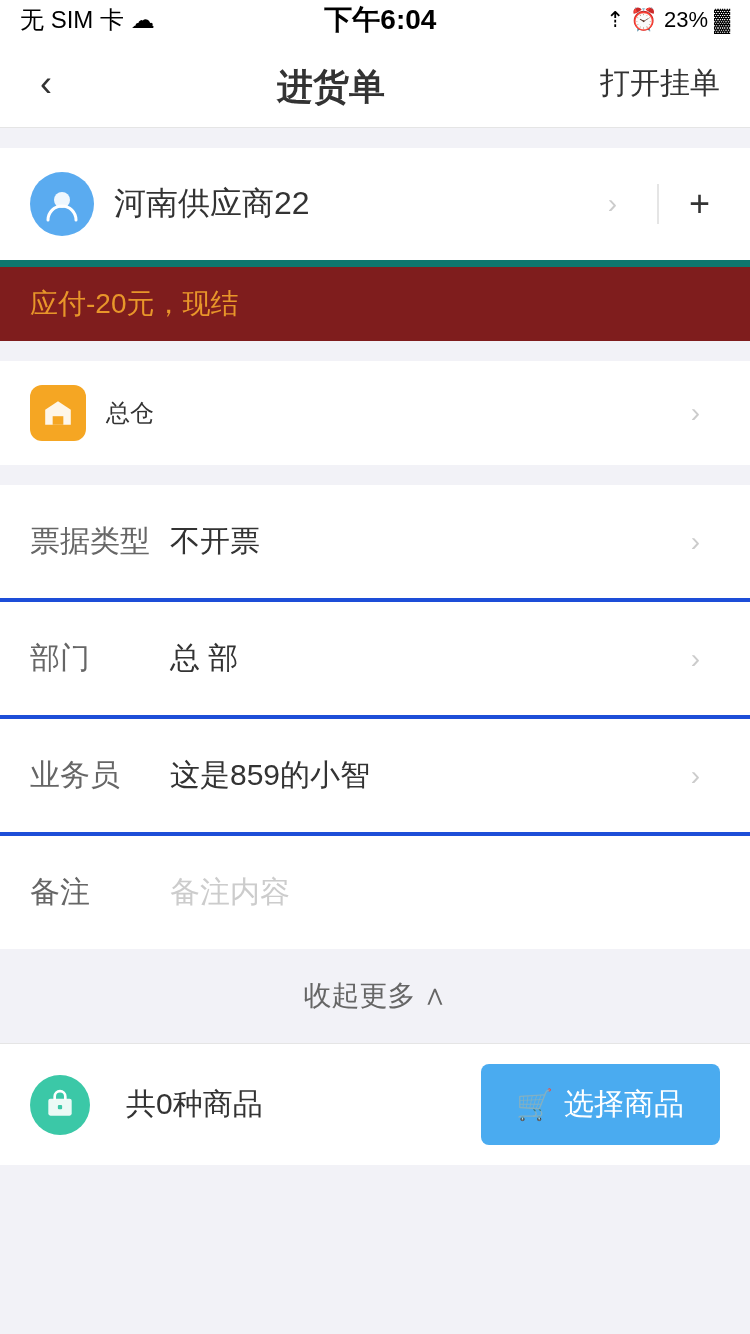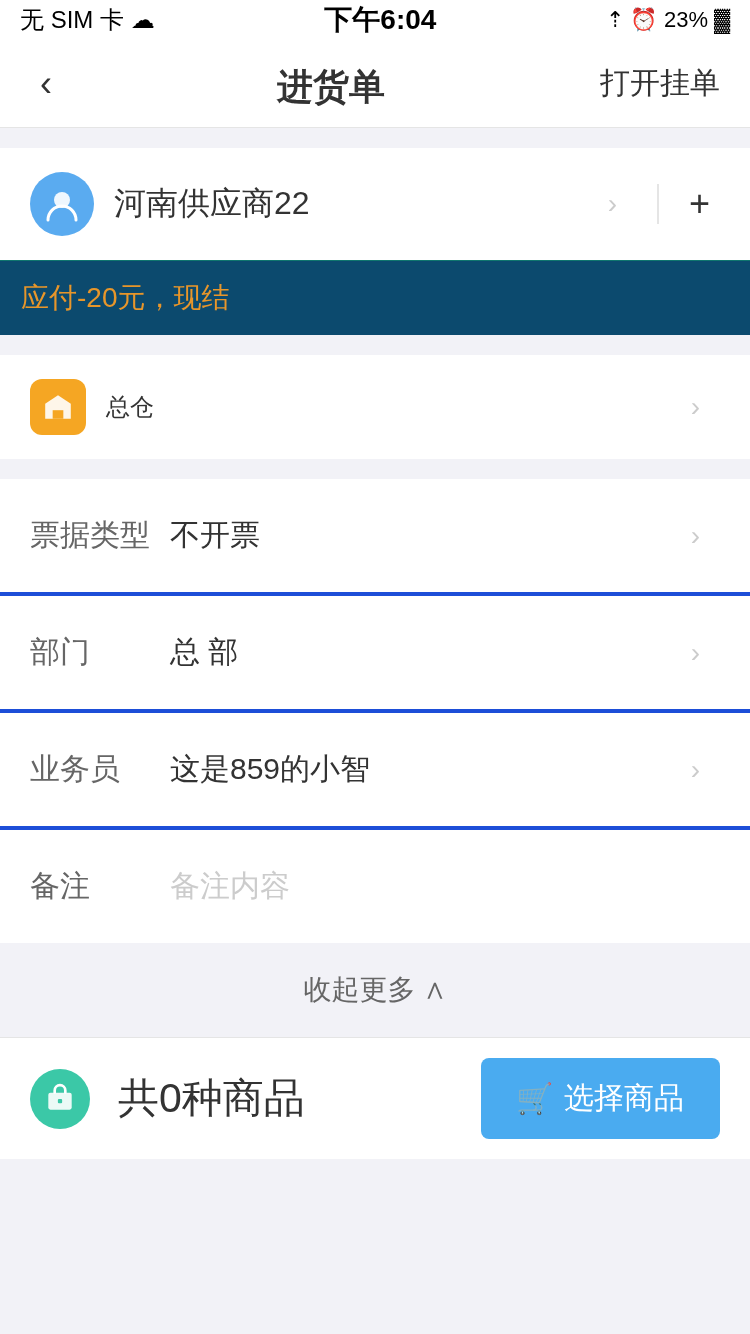--- a/index.html
+++ b/index.html
@@ -66,21 +66,21 @@
     
     .card {
       background: #fff;
     }
 
     
     .supplier-row {
       display: flex;
       align-items: center;
       padding: 24px 30px;
-      border-bottom: 1px solid #0f766e;
+      border-bottom: 7px solid #0f766e;
     }
     .supplier-avatar {
       width: 64px;
       height: 64px;
       border-radius: 50%;
       background: #5aabf0;
       display: flex;
       align-items: center;
       justify-content: center;
       flex-shrink: 0;
@@ -105,22 +105,22 @@
     }
     .supplier-divider {
       width: 2px;
       height: 40px;
       background: #e5e5e5;
       margin: 0 20px;
     }
 
     
     .notice-bar {
-      background: #0c4a6e;
-      padding: 18px 21px;
+      background: #7f1d1d;
+      padding: 18px 30px;
       font-size: 28px;
       color: #e8962a;
     }
 
     
     .warehouse-row {
       display: flex;
       align-items: center;
       padding: 24px 30px;
       background: #fff;
@@ -192,23 +192,23 @@
       height: 60px;
       border-radius: 50%;
       background: #3bc8a7;
       display: flex;
       align-items: center;
       justify-content: center;
       flex-shrink: 0;
     }
     .product-count {
       flex: 1;
-      font-size: 41px;
-      color: #333;
-      margin-left: 28px;
+      font-size: 30px;
+      color: #333;
+      margin-left: 36px;
     }
     .select-btn {
       background: #4aabf0;
       color: #fff;
       border: none;
       border-radius: 8px;
       padding: 20px 36px;
       font-size: 30px;
       cursor: pointer;
       display: flex;

